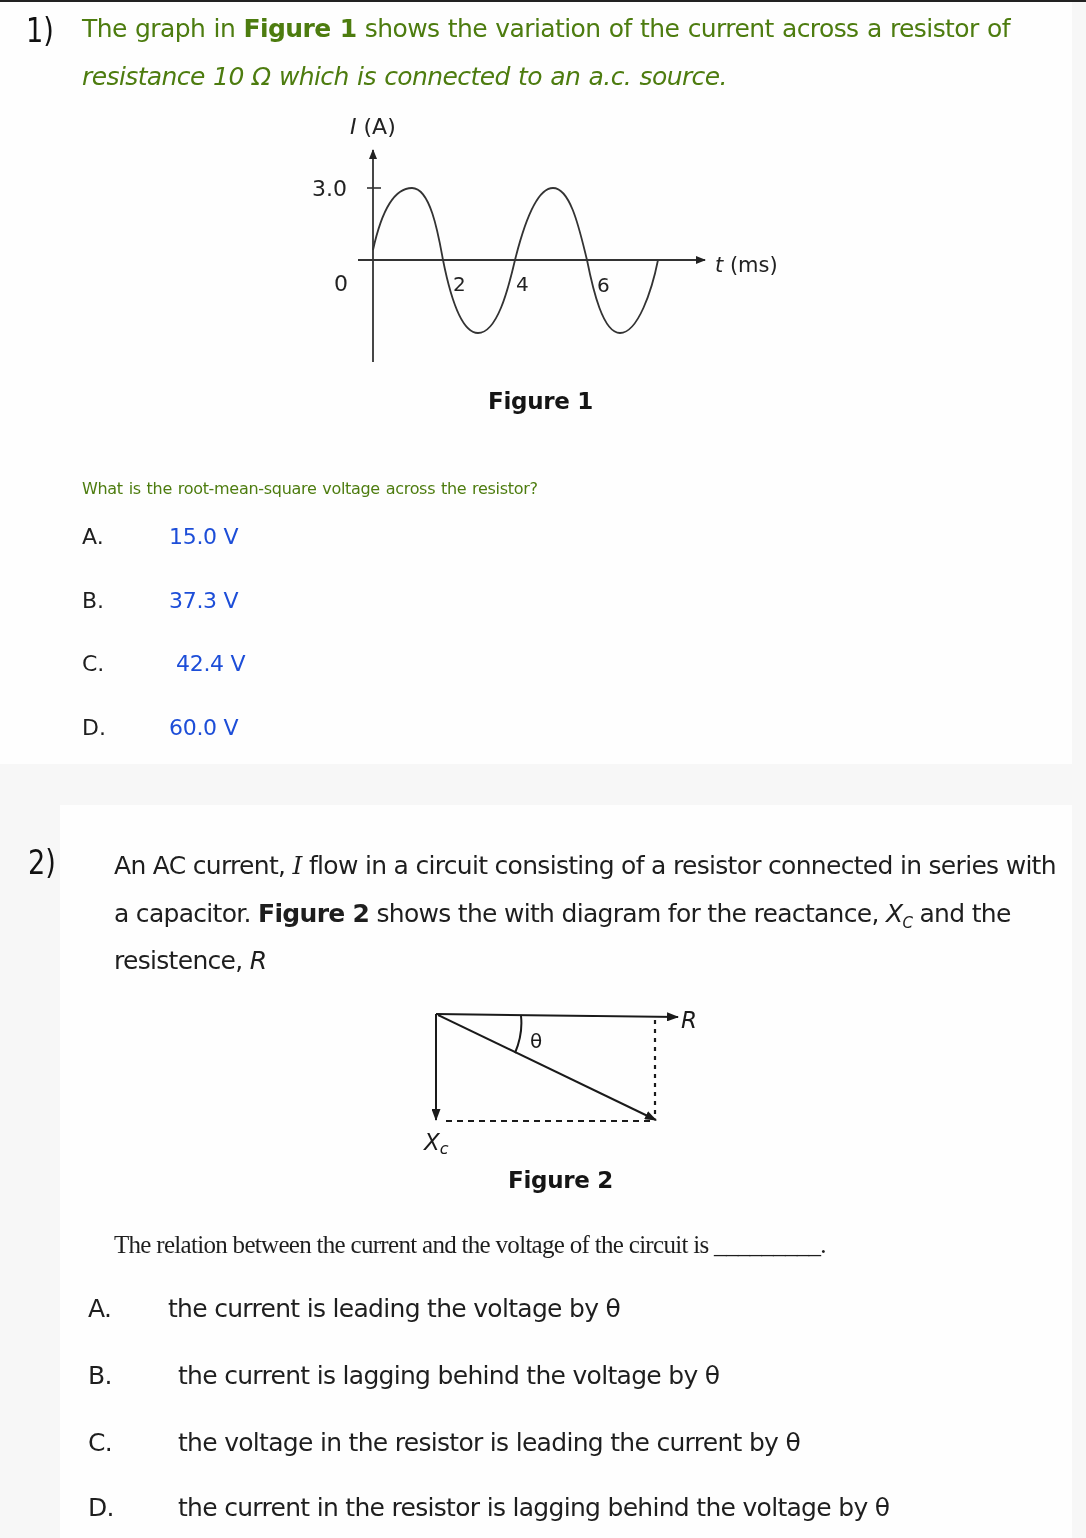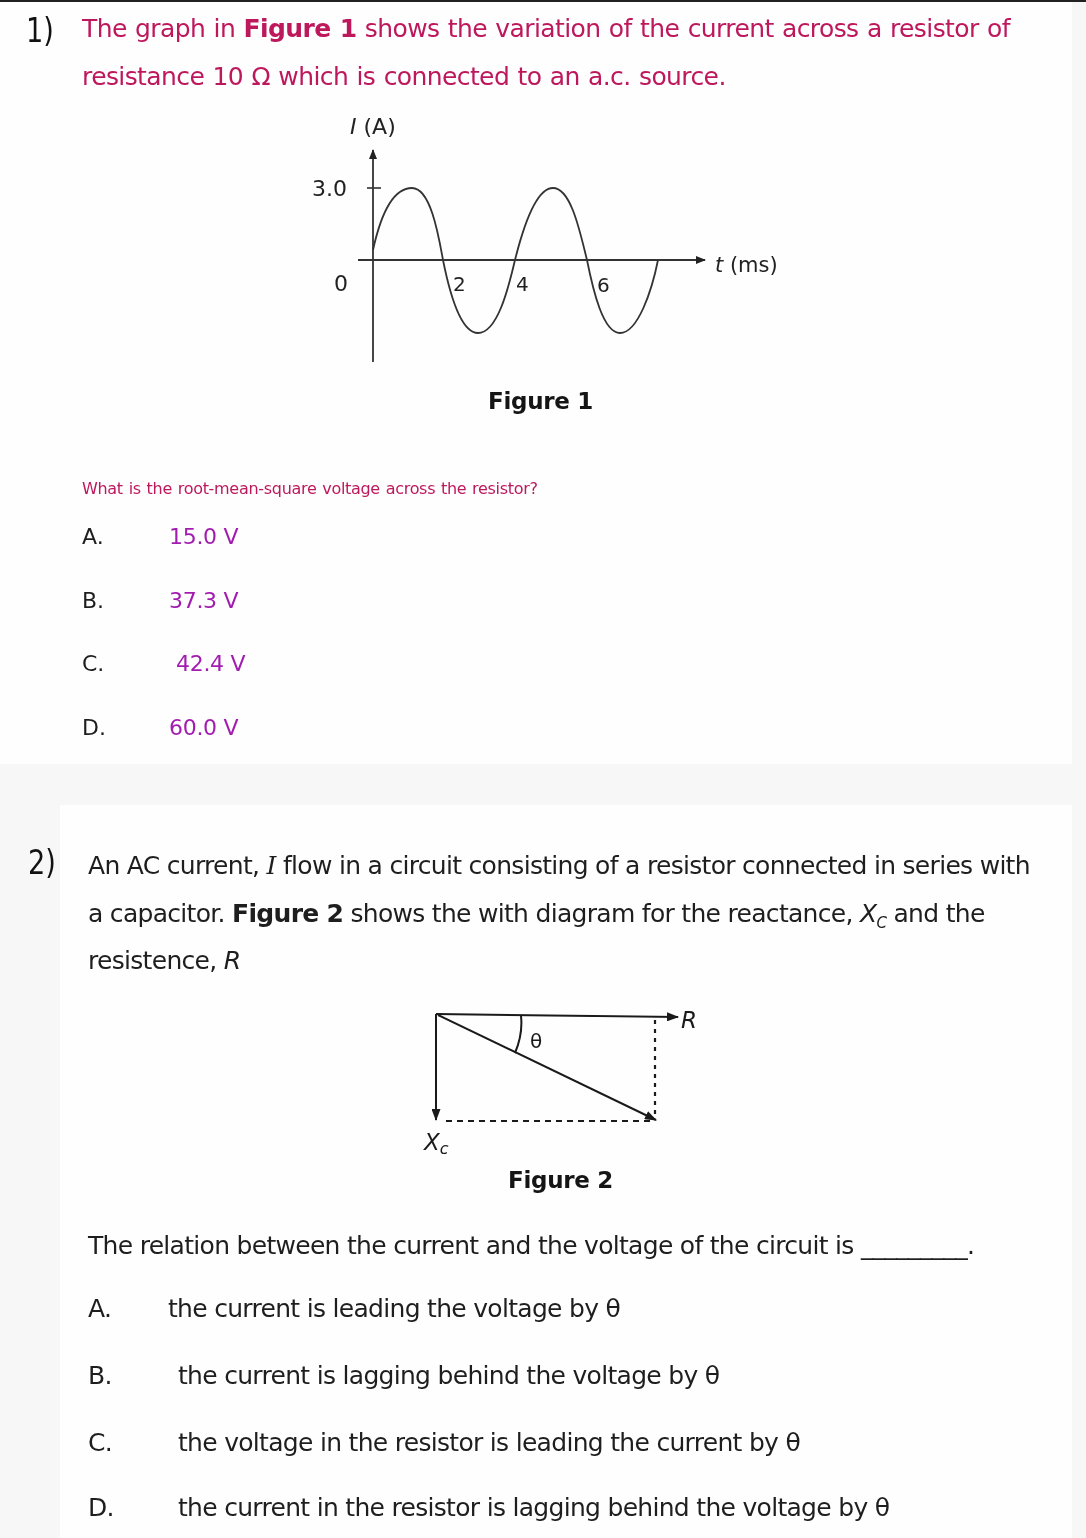--- a/index.html
+++ b/index.html
@@ -37,53 +37,53 @@
       font-weight: normal;
       color: #111;
       transform: scaleX(0.8);
       transform-origin: left top;
     }
 
     .q-text {
       font-size: 25px;
       letter-spacing: -0.6px;
       word-spacing: 1px;
-      color: #be185d;
+      color: #4d7c0f;
     }
     .q-text b { font-weight: bold; }
-    .q2-text { font-size: 25px; letter-spacing: -0.7px; color: #1e1e1e; }
+    .q2-text { font-size: 25px; letter-spacing: -0.7px; color: #1e1e1e; margin-left: 26px; }
     .italic-serif { font-family: "DejaVu Serif", serif; font-style: italic; }
     .italic { font-style: italic; }
 
     .fig-caption {
       font-size: 23px;
       font-weight: bold;
       letter-spacing: -0.3px;
       color: #151515;
     }
 
     .opt-letter { font-size: 22px; color: #1e1e1e; }
-    .opt-value  { font-size: 22px; color: #a21caf; letter-spacing: -0.3px; }
+    .opt-value  { font-size: 22px; color: #1d4ed8; letter-spacing: -0.3px; }
     .opt2-text  { font-size: 25px; color: #1e1e1e; letter-spacing: -0.7px; }
 
     svg text { font-family: "DejaVu Sans", sans-serif; }
   </style>
 </head>
 <body>
 
 <div class="top-rule"></div>
 
 <div class="card" id="card1">
 </div>
 
 <div class="hand-num abs" style="left:26px; top:10px;">1)</div>
 
 <div class="abs q-text" style="left:82px; top:14px;"><span>The graph in </span><b>Figure 1</b><span> shows the variation of the current across a resistor of</span></div>
 
-<div class="abs q-text" style="left:82px; top:62px;">resistance 10 Ω which is connected to an a.c. source.</div>
+<div class="abs q-text" style="left:82px; top:62px;font-style:italic;">resistance 10 Ω which is connected to an a.c. source.</div>
 
 <svg class="abs" style="left:0; top:0;" width="1086" height="400">
   <defs>
     <marker id="arrowHead" markerWidth="10" markerHeight="8" refX="9" refY="4" orient="auto" markerUnits="userSpaceOnUse">
       <path d="M0,0 L10,4 L0,8 Z" fill="#222"></path>
     </marker>
   </defs>
 
   <line x1="373" y1="362" x2="373" y2="150" stroke="#333" stroke-width="1.8" marker-end="url(#arrowHead)"></line>
 
@@ -161,21 +161,21 @@
 
   <path d="M521,26 Q523,44 515,63" fill="none" stroke="#1a1a1a" stroke-width="2"></path>
 
   <text x="530" y="58" font-size="20" fill="#1a1a1a" font-family="DejaVu Serif, serif">θ</text>
   <text x="681" y="38" font-size="23" fill="#1a1a1a" font-style="italic" font-family="DejaVu Serif, serif">R</text>
   <text x="424" y="160" font-size="23" fill="#1a1a1a" font-style="italic" font-family="DejaVu Serif, serif"><tspan>X</tspan><tspan font-size="16" dy="4">c</tspan></text>
 </svg>
 
 <div class="abs fig-caption" style="left:508px; top:1167px;">Figure 2</div>
 
-<div class="abs q2-text" style="left:88px; top:1231px;"><span>The relation between the current and the voltage of the circuit is</span> <span>_________</span><span>.</span></div>
+<div class="abs q2-text" style="left:88px; top:1231px;font-family:Liberation Serif, serif;"><span>The relation between the current and the voltage of the circuit is</span> <span>_________</span><span>.</span></div>
 
 <div>
   <div class="abs" style="left:88px; top:1294px;">
     <span class="opt2-text abs" style="left:0; top:0;">A.</span>
     <span class="opt2-text abs" style="left:80px; top:0;">the current is leading the voltage by θ</span>
   </div>
   <div class="abs" style="left:88px; top:1361px;">
     <span class="opt2-text abs" style="left:0; top:0;">B.</span>
     <span class="opt2-text abs" style="left:90px; top:0;">the current is lagging behind the voltage by θ</span>
   </div>

